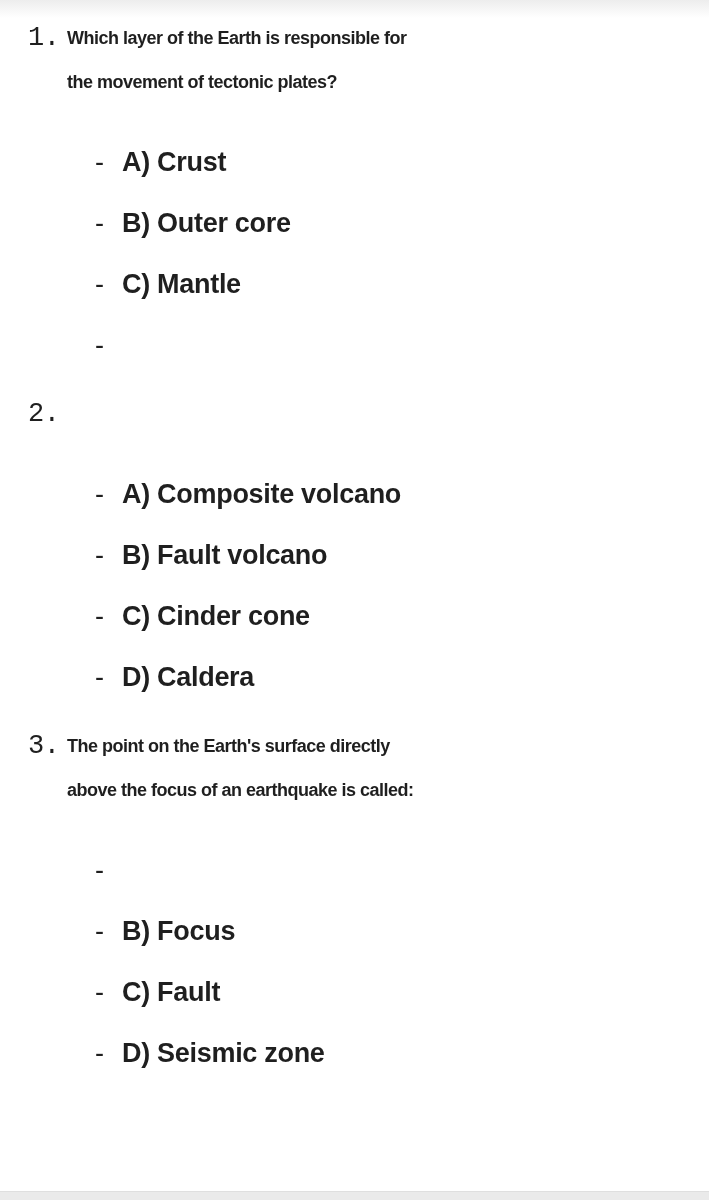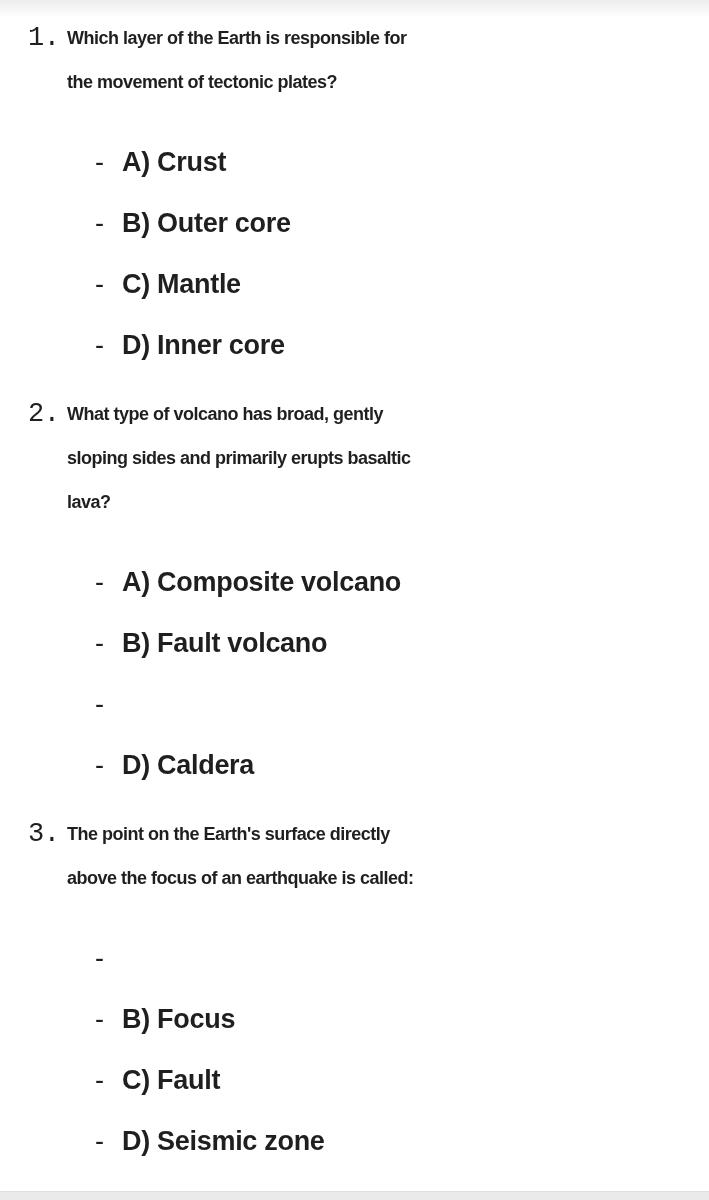--- a/index.html
+++ b/index.html
@@ -103,45 +103,40 @@
       <li class="option">
         <span class="dash">-</span>
         <span class="opt-label">B) Outer core</span>
       </li>
       <li class="option">
         <span class="dash">-</span>
         <span class="opt-label">C) Mantle</span>
       </li>
       <li class="option">
         <span class="dash">-</span>
-        <span class="opt-label">D) Inner core</span>
       </li>
     </ul>
   </section>
 
   <section class="qblock">
     <div class="question">
       <span class="q-num">2.</span>
-      <div class="q-lines">
-        <div class="q-line">What type of volcano has broad, gently</div>
-        <div class="q-line">sloping sides and primarily erupts basaltic</div>
-        <div class="q-line">lava?</div>
-      </div>
     </div>
     <ul class="options">
       <li class="option">
         <span class="dash">-</span>
         <span class="opt-label">A) Composite volcano</span>
       </li>
       <li class="option">
         <span class="dash">-</span>
         <span class="opt-label">B) Fault volcano</span>
       </li>
       <li class="option">
         <span class="dash">-</span>
+        <span class="opt-label">C) Cinder cone</span>
       </li>
       <li class="option">
         <span class="dash">-</span>
         <span class="opt-label">D) Caldera</span>
       </li>
     </ul>
   </section>
 
   <section class="qblock">
     <div class="question">

